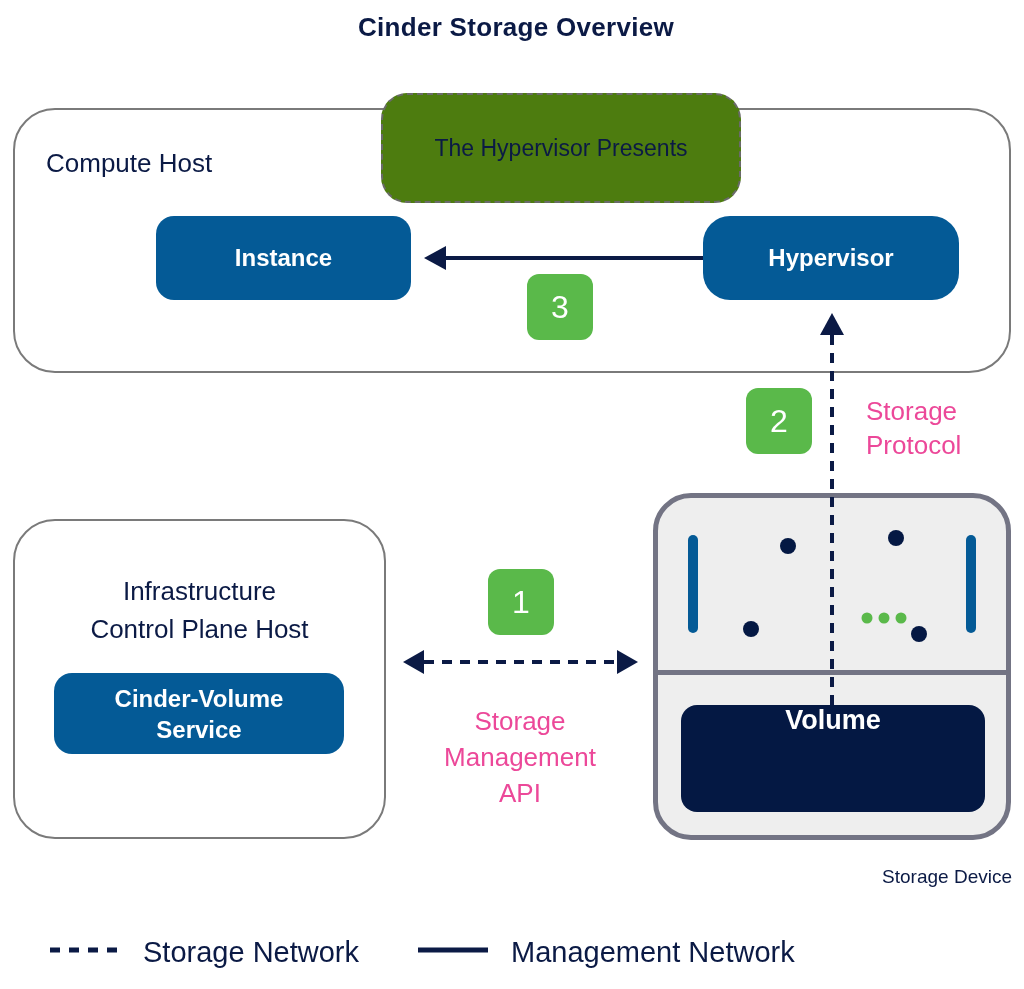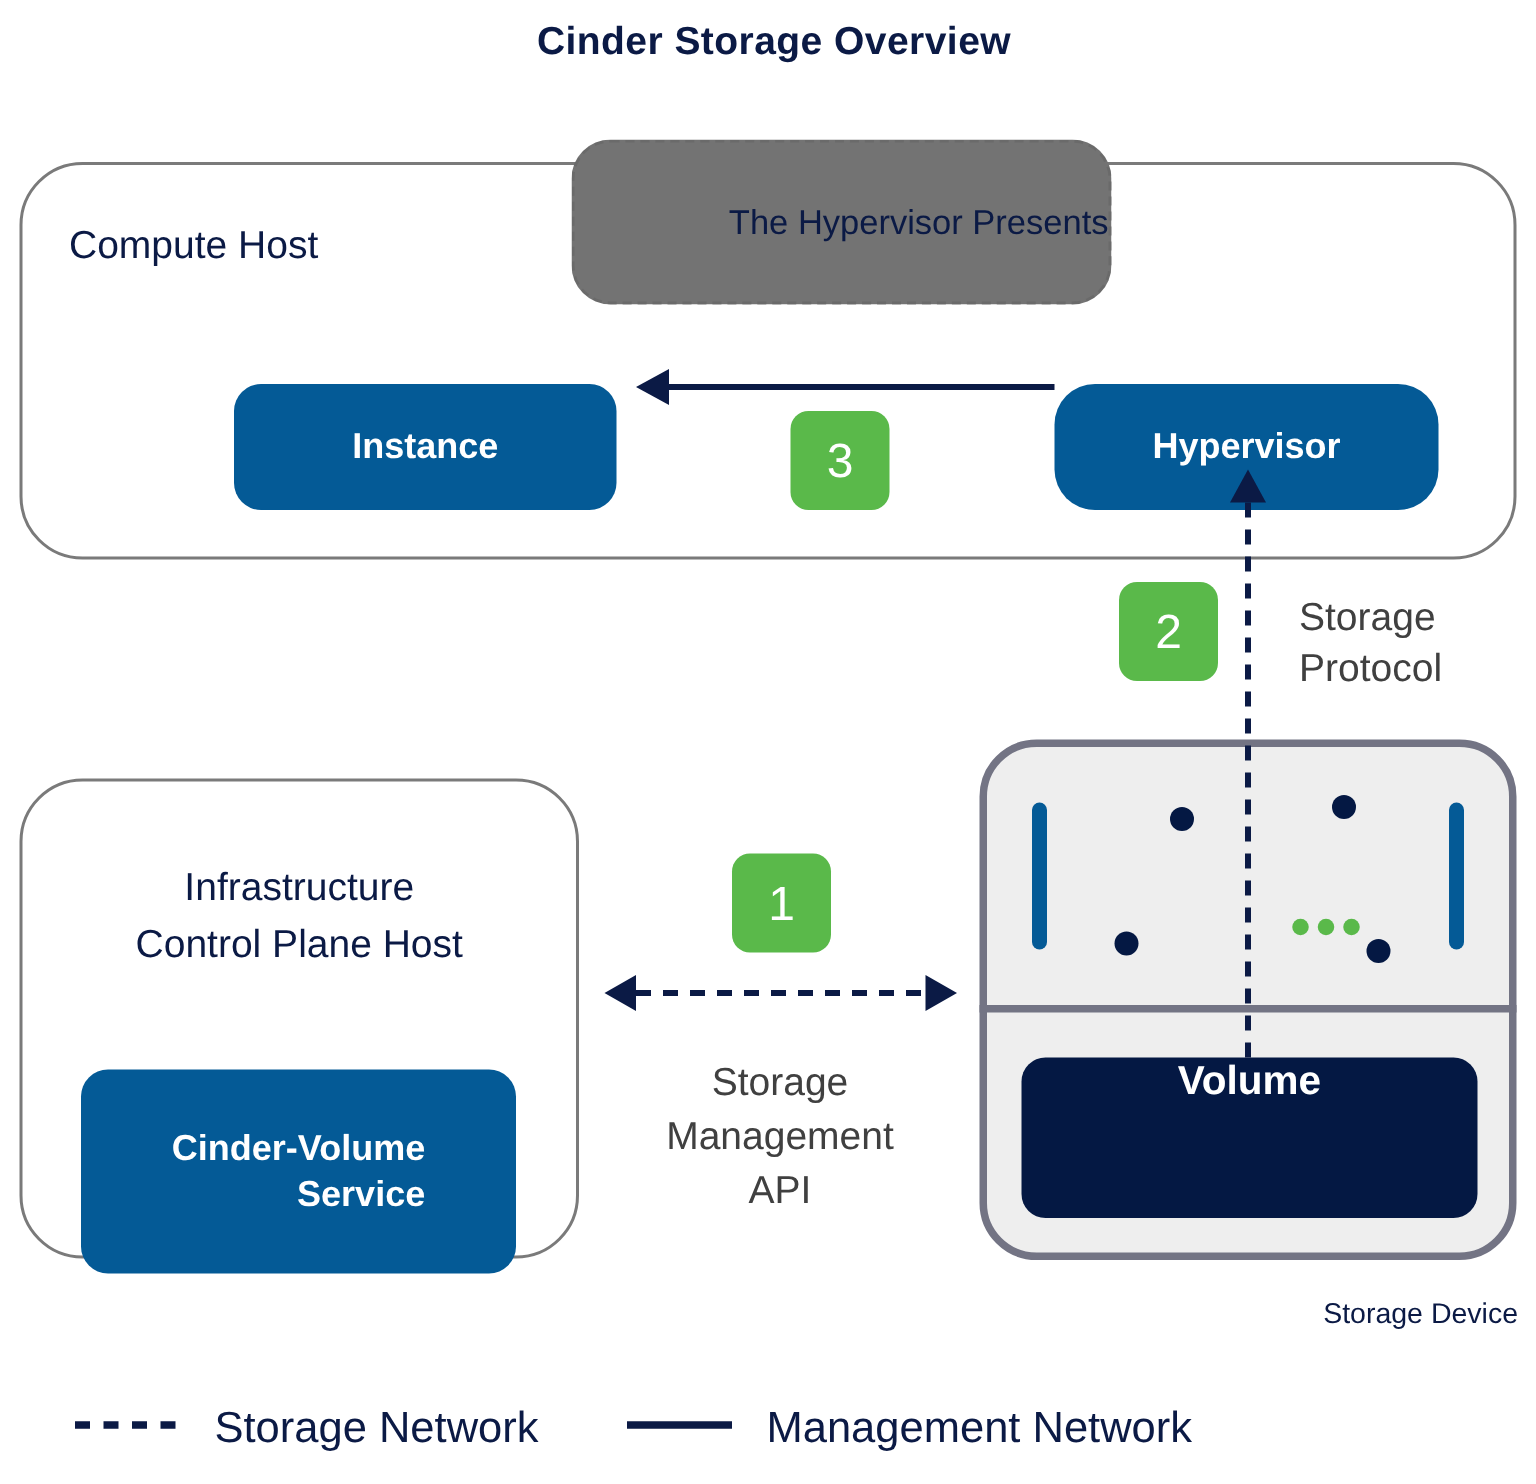--- a/index.html
+++ b/index.html
@@ -8,35 +8,35 @@
     .abs { position: absolute; }
     .title { left: 4px; width: 1024px; top: 12px; text-align: center; font-size: 26px;
              font-weight: bold; color: #0b1a45; letter-spacing: 0.3px; }
     .host { border: 2px solid #7a7a7a; border-radius: 42px; background: #fff; box-sizing: border-box; }
     .compute-host { left: 13px; top: 108px; width: 998px; height: 265px; }
     .infra-host { left: 13px; top: 519px; width: 373px; height: 320px; }
     .host-label { font-size: 26px; color: #0b1a45; text-align: right; }
     .compute-label { left: 46px; top: 148px; }
     .infra-label { left: 13px; width: 373px; top: 572px; text-align: center; line-height: 38px; }
     .callout { left: 381px; top: 93px; width: 360px; height: 110px; border: 2px dashed #6a6a6a;
-               border-radius: 26px; background: #737373; box-sizing: border-box;
-               display: flex; align-items: center; justify-content: flex-end; text-align: center;
+               border-radius: 26px; background: #4d7c0f; box-sizing: border-box;
+               display: flex; align-items: center; justify-content: center; text-align: center;
                font-size: 23px; line-height: 31px; color: #0b1a45; }
     .blue-box { background: #045a96; color: #fff; border-radius: 18px; display: flex;
                 align-items: center; justify-content: center; text-align: center;
-                font-weight: bold; font-size: 24px; margin-top: 40px; }
+                font-weight: bold; font-size: 24px; }
     .instance { left: 156px; top: 216px; width: 255px; height: 84px; }
     .hypervisor { left: 703px; top: 216px; width: 256px; height: 84px; border-radius: 27px; }
-    .cinder { left: 54px; top: 673px; width: 290px; height: 136px; line-height: 31px; text-align: right; }
+    .cinder { left: 54px; top: 673px; width: 290px; height: 81px; line-height: 31px; }
     .badge { background: #5ab94a; color: #fff; border-radius: 12px; display: flex;
              align-items: center; justify-content: center; font-size: 32px; width: 66px; height: 66px; }
     .badge-3 { left: 527px; top: 274px; }
     .badge-2 { left: 746px; top: 388px; }
     .badge-1 { left: 488px; top: 569px; }
-    .label { font-size: 26px; color: #404040; line-height: 34px; }
+    .label { font-size: 26px; color: #ec4899; line-height: 34px; }
     .storage-protocol { left: 866px; top: 394px; }
     .mgmt-api { left: 400px; width: 240px; top: 703px; text-align: center; line-height: 36px; }
     .storage-device-label { left: 654px; width: 358px; top: 866px; text-align: right; font-size: 19px; }
     .device { left: 653px; top: 493px; width: 358px; height: 347px; border: 5px solid #737484;
               border-radius: 38px; background: #eeeeee; box-sizing: border-box; }
     .device-divider { left: 653px; top: 670px; width: 358px; height: 5px; background: #737484; }
     .volume { left: 681px; top: 705px; width: 304px; height: 107px; background: #041843; color: #fff;
               border-radius: 16px; display: flex; align-items: flex-start; justify-content: center;
               font-weight: bold; font-size: 27px; }
     .legend-text { font-size: 29px; color: #0b1a45; top: 936px; }

